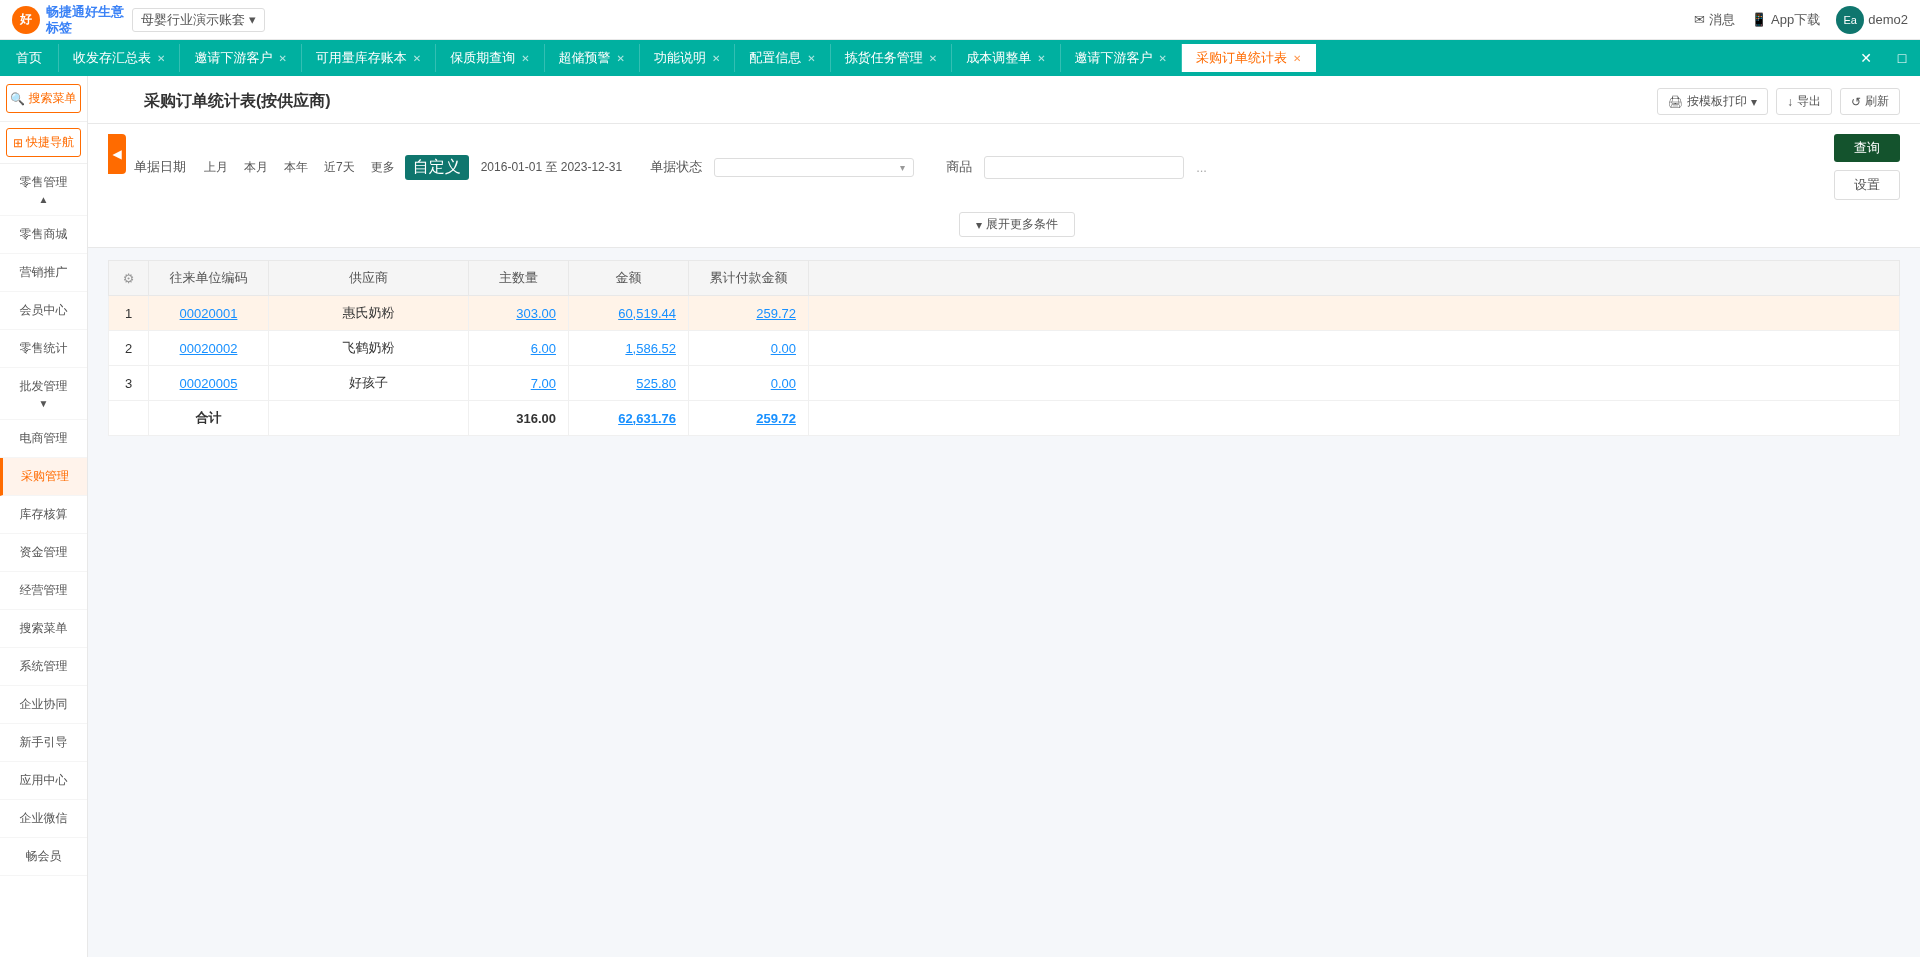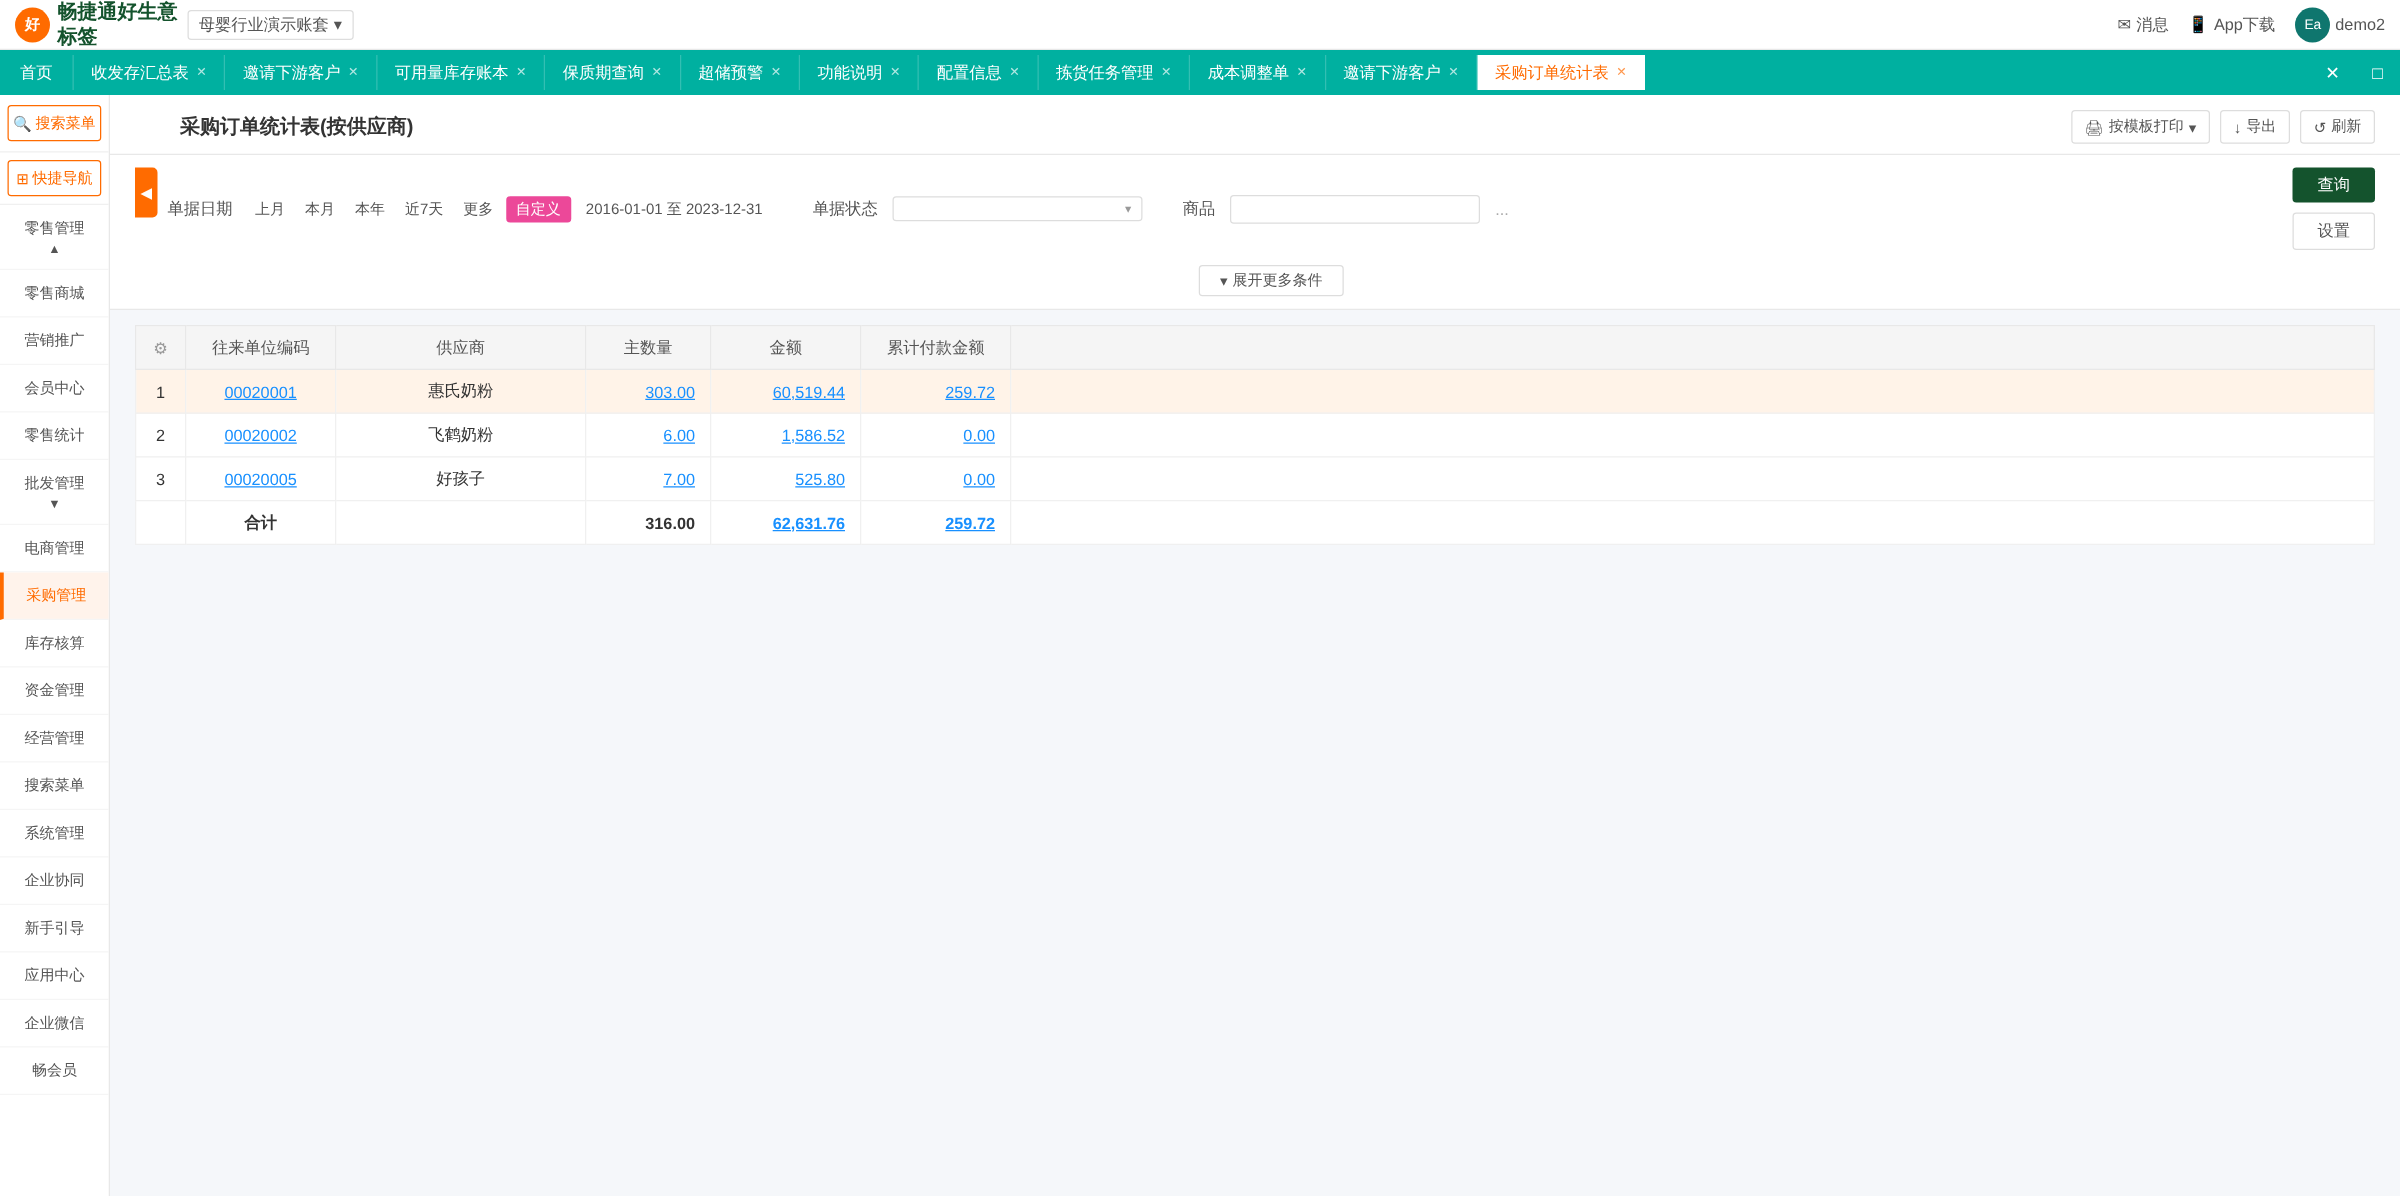--- a/index.html
+++ b/index.html
@@ -3,21 +3,21 @@
   <meta charset="utf-8">
   <style>
     * { box-sizing: border-box; margin: 0; padding: 0; }
     body { font-family: 'Microsoft YaHei', Arial, sans-serif; font-size: 13px; background: #f5f5f5; display: flex; flex-direction: column; height: 957px; overflow: hidden; }
 
     
     .top-bar { height: 40px; background: #fff; display: flex; align-items: center; justify-content: space-between; padding: 0 12px; border-bottom: 1px solid #e8e8e8; flex-shrink: 0; }
     .top-bar-left { display: flex; align-items: center; gap: 8px; }
     .logo-area { display: flex; align-items: center; gap: 6px; }
     .logo-icon { width: 28px; height: 28px; background: #ff6b00; border-radius: 50%; display: flex; align-items: center; justify-content: center; color: white; font-size: 12px; font-weight: bold; }
-    .logo-text { color: #14532d; font-size: 16px; font-weight: bold; line-height: 1.2; }
+    .logo-text { color: #3b82f6; font-size: 13px; font-weight: bold; line-height: 1.2; }
     .dropdown-selector { display: flex; align-items: center; gap: 4px; color: #555; font-size: 13px; cursor: pointer; border: 1px solid #ddd; padding: 2px 8px; border-radius: 3px; }
     .top-bar-right { display: flex; align-items: center; gap: 16px; }
     .top-bar-action { display: flex; align-items: center; gap: 4px; color: #555; font-size: 13px; cursor: pointer; }
     .user-avatar { width: 28px; height: 28px; background: #0f766e; border-radius: 50%; display: flex; align-items: center; justify-content: center; color: white; font-size: 11px; }
 
     
     .nav-tabs { height: 36px; background: #00b0a0; display: flex; align-items: center; padding: 0 0; flex-shrink: 0; overflow: hidden; position: relative; }
     .nav-tab { height: 28px; padding: 0 14px; display: flex; align-items: center; gap: 4px; color: #fff; font-size: 13px; cursor: pointer; white-space: nowrap; border-right: 1px solid rgba(255,255,255,0.2); flex-shrink: 0; }
     .nav-tab.active { background: #fff; color: #ff6b00; }
     .nav-tab .close-btn { font-size: 10px; opacity: 0.7; margin-left: 2px; }
@@ -48,21 +48,21 @@
     .btn-print { display: flex; align-items: center; gap: 4px; padding: 4px 10px; border: 1px solid #ddd; border-radius: 3px; background: #fff; color: #555; font-size: 12px; cursor: pointer; }
     .btn-export { display: flex; align-items: center; gap: 4px; padding: 4px 10px; border: 1px solid #ddd; border-radius: 3px; background: #fff; color: #555; font-size: 12px; cursor: pointer; }
     .btn-refresh { display: flex; align-items: center; gap: 4px; padding: 4px 10px; border: 1px solid #ddd; border-radius: 3px; background: #fff; color: #555; font-size: 12px; cursor: pointer; }
 
     
     .filter-area { background: #fff; padding: 10px 20px; border-bottom: 1px solid #e8e8e8; flex-shrink: 0; }
     .filter-row { display: flex; align-items: center; gap: 12px; flex-wrap: wrap; }
     .filter-label { color: #555; font-size: 13px; white-space: nowrap; }
     .date-shortcuts { display: flex; gap: 4px; }
     .date-shortcut { padding: 2px 6px; font-size: 12px; color: #555; cursor: pointer; border: none; background: none; }
-    .date-badge { padding: 2px 8px; font-size: 12px; background: #ec4899; color: #fff; border-radius: 3px; cursor: pointer; }
+    .date-badge { padding: 2px 8px; font-size: 16px; background: #0f766e; color: #fff; border-radius: 3px; cursor: pointer; }
     .date-range { font-size: 12px; color: #555; }
     .filter-select { display: flex; align-items: center; border: 1px solid #ddd; border-radius: 3px; padding: 3px 8px; gap: 4px; cursor: pointer; min-width: 200px; background: #fff; }
     .filter-select-arrow { color: #999; font-size: 10px; margin-left: auto; }
     .filter-input { border: 1px solid #ddd; border-radius: 3px; padding: 3px 8px; min-width: 200px; font-size: 13px; }
     .filter-expand-row { display: flex; justify-content: center; padding: 4px 0 0; }
     .expand-btn { padding: 3px 16px; border: 1px solid #ddd; border-radius: 3px; background: #fff; color: #555; font-size: 12px; cursor: pointer; display: flex; align-items: center; gap: 4px; }
     .btn-query { padding: 5px 20px; background: #14532d; color: #fff; border: none; border-radius: 3px; font-size: 13px; cursor: pointer; }
     .btn-settings { padding: 5px 14px; background: #fff; color: #555; border: 1px solid #ddd; border-radius: 3px; font-size: 13px; cursor: pointer; display: block; margin-top: 4px; }
     .filter-actions { display: flex; flex-direction: column; gap: 4px; margin-left: auto; }
 
@@ -277,21 +277,21 @@
             <div class="date-shortcuts">
               <button class="date-shortcut">上月</button>
               <button class="date-shortcut">本月</button>
               <button class="date-shortcut">本年</button>
               <button class="date-shortcut">近7天</button>
               <button class="date-shortcut">更多</button>
               <span class="date-badge">自定义</span>
             </div>
             <span class="date-range">2016-01-01 至 2023-12-31</span>
 
-            <span class="filter-label" style="margin-left:28px;">单据状态</span>
+            <span class="filter-label" style="margin-left:16px;">单据状态</span>
             <div class="filter-select">
               <span></span>
               <span class="filter-select-arrow">▾</span>
             </div>
 
             <span class="filter-label" style="margin-left:20px;">商品</span>
             <input class="filter-input" type="text" style="">
             <span style="color:#aaa;cursor:pointer;">...</span>
 
             <div class="filter-actions">

